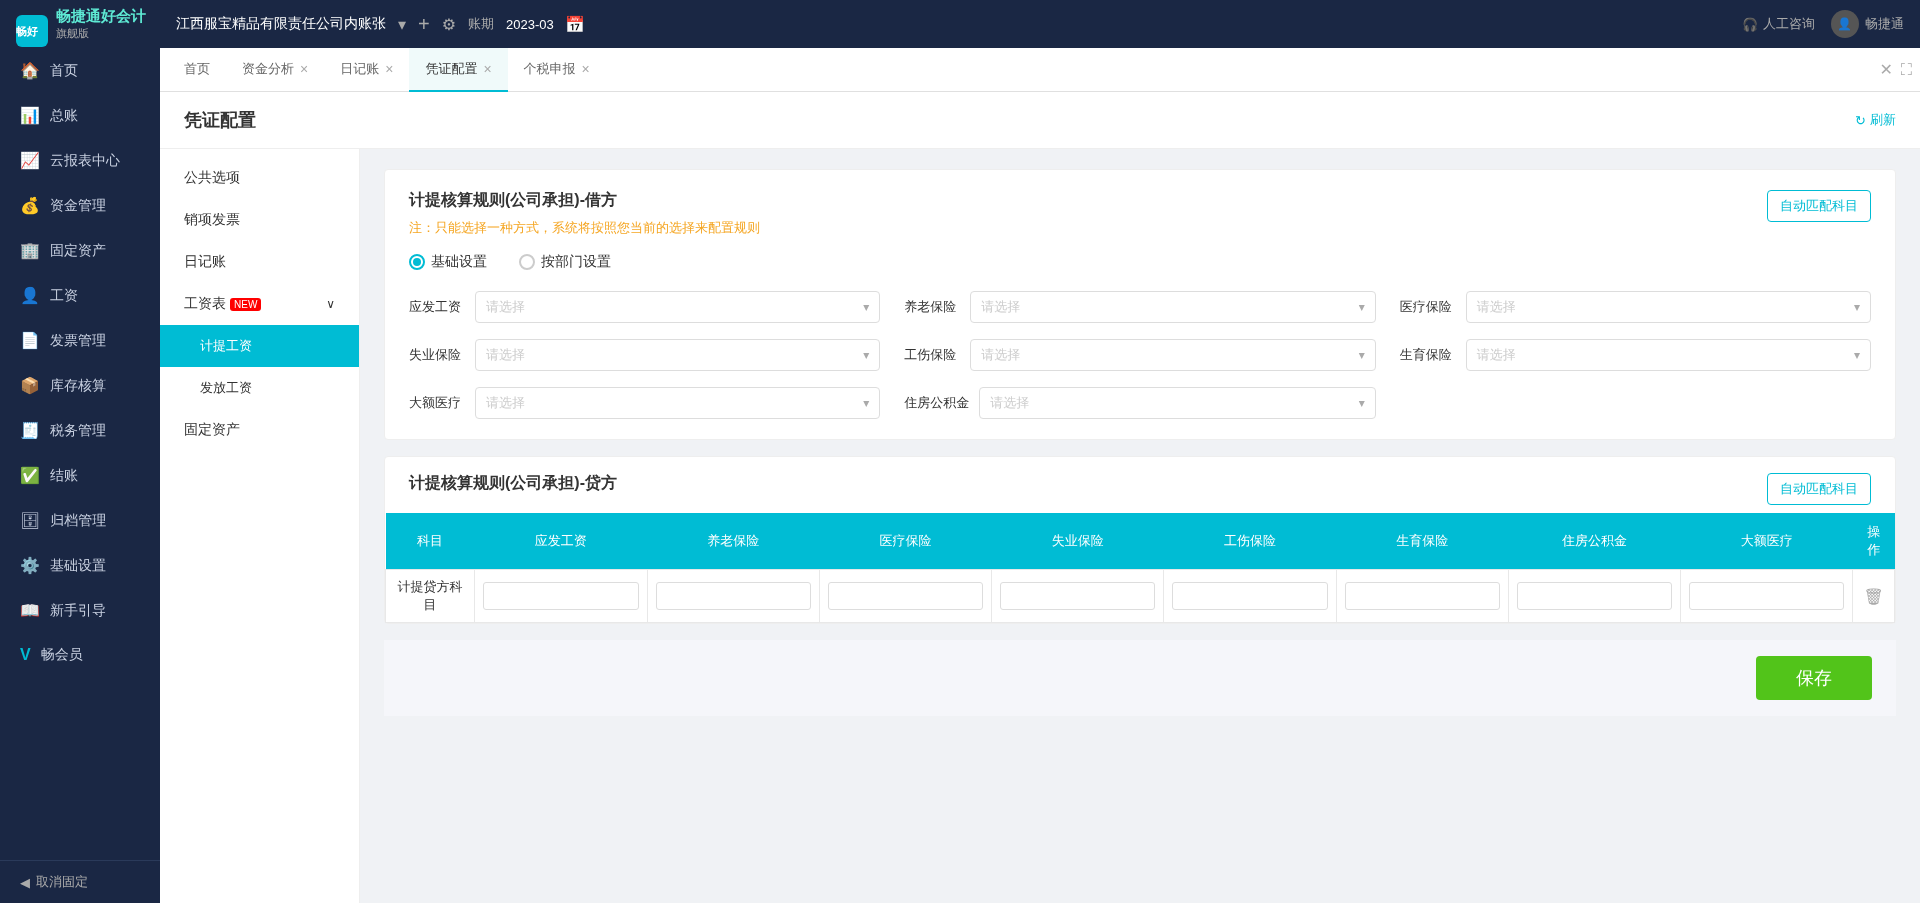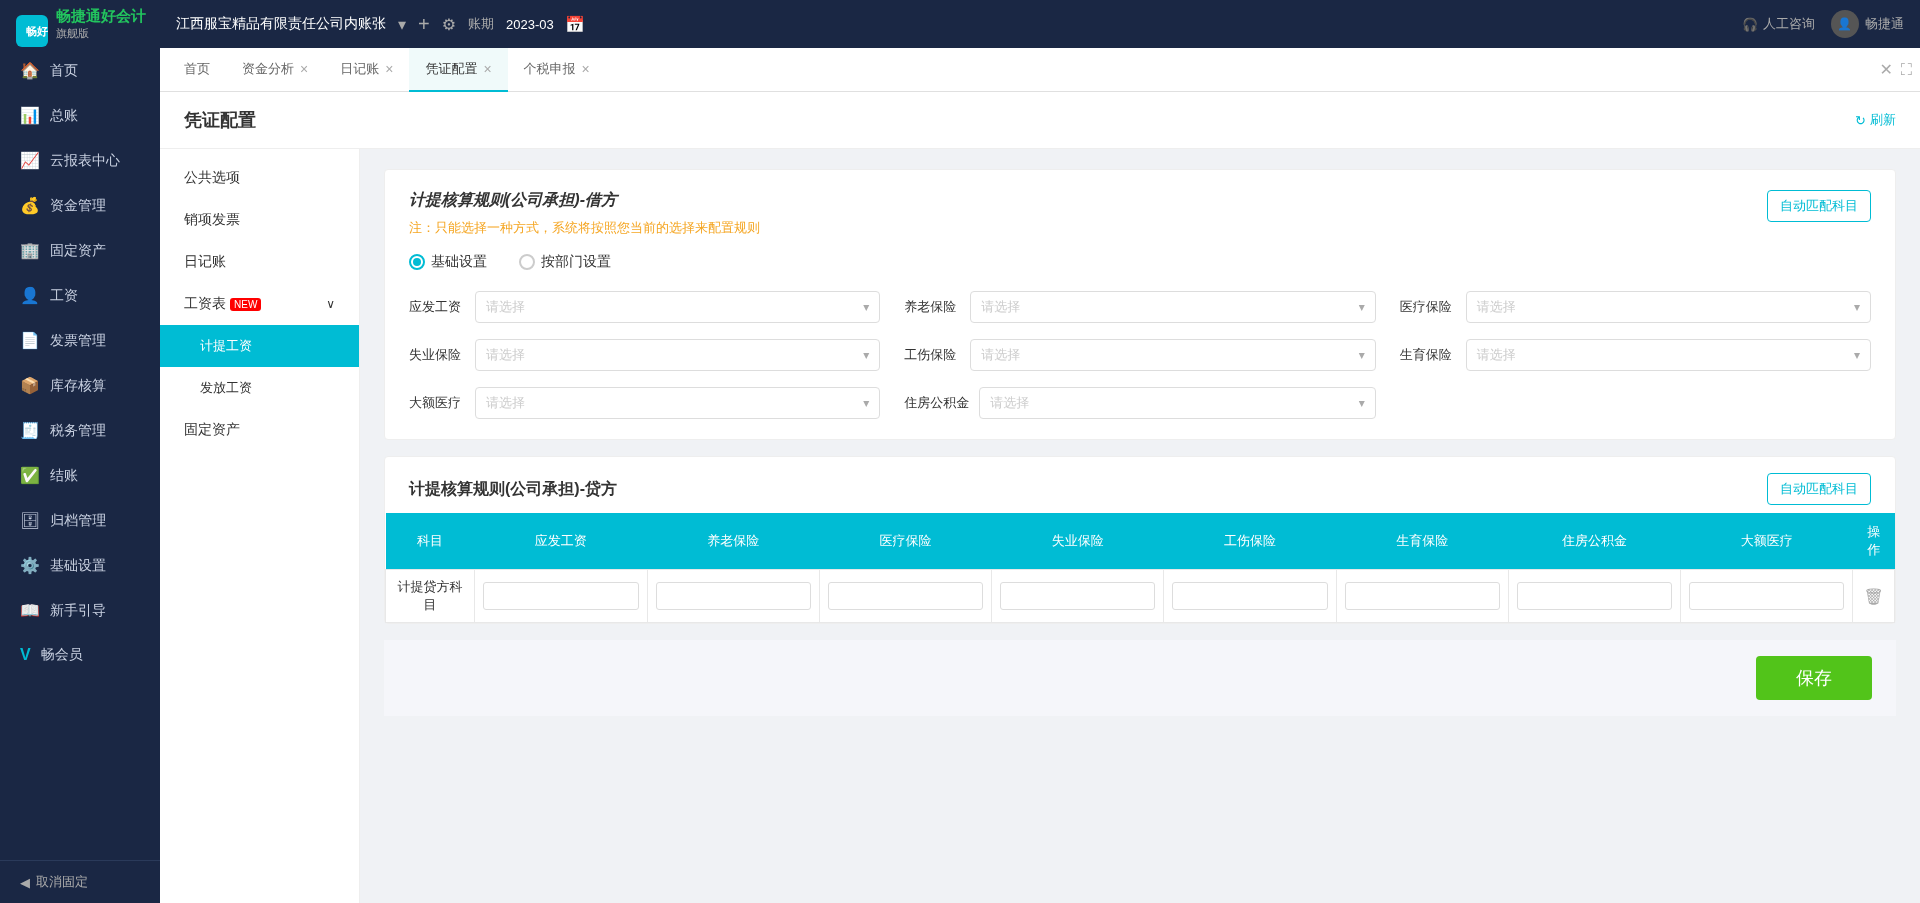--- a/index.html
+++ b/index.html
@@ -4,22 +4,22 @@
   <style>
     * { box-sizing: border-box; margin: 0; padding: 0; font-family: 'Microsoft YaHei', Arial, sans-serif; }
     body { display: flex; flex-direction: column; height: 903px; overflow: hidden; background: #f0f2f5; }
 
     
     .top-bar {
       display: flex; align-items: center; height: 48px;
       background: #1a2744; padding: 0 16px; flex-shrink: 0;
     }
     .logo-area { display: flex; align-items: center; gap: 8px; width: 160px; }
-    .logo-icon { width: 32px; height: 32px; background: #00bcd4; border-radius: 6px; display: flex; align-items: center; justify-content: flex-end; color: white; font-weight: bold; font-size: 14px; margin-top: 14px; }
-    .logo-text { color: #22c55e; font-size: 15px; font-weight: bold; }
+    .logo-icon { width: 32px; height: 32px; background: #00bcd4; border-radius: 6px; display: flex; align-items: center; justify-content: flex-start; color: white; font-weight: bold; font-size: 14px; margin-top: 14px; }
+    .logo-text { color: #5eead4; font-size: 15px; font-weight: bold; }
     .logo-sub { color: #aaa; font-size: 11px; }
     .top-center { display: flex; align-items: center; gap: 12px; flex: 1; }
     .company-name { color: white; font-size: 14px; }
     .dropdown-btn { color: #aaa; background: none; border: none; cursor: pointer; font-size: 16px; }
     .plus-btn { color: #aaa; background: none; border: none; cursor: pointer; font-size: 20px; }
     .gear-btn { color: #aaa; background: none; border: none; cursor: pointer; font-size: 16px; }
     .period-label { color: #aaa; font-size: 13px; }
     .period-value { color: white; font-size: 13px; }
     .calendar-icon { color: #00bcd4; font-size: 16px; cursor: pointer; }
     .top-right { display: flex; align-items: center; gap: 16px; margin-left: auto; }
@@ -60,21 +60,21 @@
     .left-nav-item.active { background: #00bcd4; color: white; }
     .left-nav-item.sub { padding-left: 40px; font-size: 13px; }
     .new-badge { background: red; color: white; font-size: 10px; padding: 1px 4px; border-radius: 3px; }
     .expand-icon { font-size: 12px; }
 
     
     .right-content { flex: 1; padding: 20px 24px; overflow-y: auto; }
 
     
     .section { background: white; border-radius: 4px; margin-bottom: 16px; padding: 20px 24px; border: 1px solid #eee; }
-    .section-title { font-size: 16px; font-weight: bold; color: #333; margin-bottom: 8px; font-style: italic; }
+    .section-title { font-size: 16px; font-weight: bold; color: #333; margin-bottom: 8px; }
     .section-note { color: #f5a623; font-size: 13px; margin-bottom: 16px; }
 
     
     .radio-group { display: flex; align-items: center; gap: 32px; margin-bottom: 20px; }
     .radio-item { display: flex; align-items: center; gap: 6px; font-size: 14px; color: #333; cursor: pointer; }
     .radio-circle { width: 16px; height: 16px; border-radius: 50%; border: 2px solid #00bcd4; display: flex; align-items: center; justify-content: center; }
     .radio-circle.checked::after { content: ''; width: 8px; height: 8px; border-radius: 50%; background: #00bcd4; }
     .radio-circle.unchecked { border-color: #ccc; }
 
     
@@ -82,21 +82,21 @@
     .form-row { display: flex; align-items: center; gap: 10px; }
     .form-label { font-size: 13px; color: #333; white-space: nowrap; min-width: 56px; }
     .form-select { flex: 1; height: 32px; border: 1px solid #ddd; border-radius: 4px; padding: 0 10px; font-size: 13px; color: #aaa; background: white; display: flex; align-items: center; justify-content: space-between; cursor: pointer; }
     .select-arrow { color: #aaa; font-size: 12px; }
 
     
     .auto-match-btn { background: white; border: 1px solid #00bcd4; color: #00bcd4; font-size: 13px; padding: 6px 12px; border-radius: 4px; cursor: pointer; float: right; margin-bottom: 12px; }
 
     
     .table-section { background: white; border-radius: 4px; margin-bottom: 16px; border: 1px solid #eee; }
-    .table-section-header { padding: 16px 24px 8px; display: flex; justify-content: space-between; align-items: center; }
+    .table-section-header { padding: 16px 24px 8px; display: flex; justify-content: space-between; align-items: flex-start; }
     .table-title { font-size: 16px; font-weight: bold; color: #333; }
 
     
     .data-table { width: 100%; border-collapse: collapse; }
     .data-table th { background: #00bcd4; color: white; font-size: 13px; padding: 10px 8px; text-align: center; font-weight: normal; }
     .data-table td { border: 1px solid #e8e8e8; padding: 8px; text-align: center; font-size: 13px; color: #333; }
     .data-table tr:nth-child(even) td { background: #fafafa; }
     .table-input { width: 100%; height: 28px; border: 1px solid #ddd; border-radius: 3px; padding: 0 6px; font-size: 12px; text-align: center; }
     .delete-icon { color: #aaa; font-size: 16px; cursor: pointer; }
 

